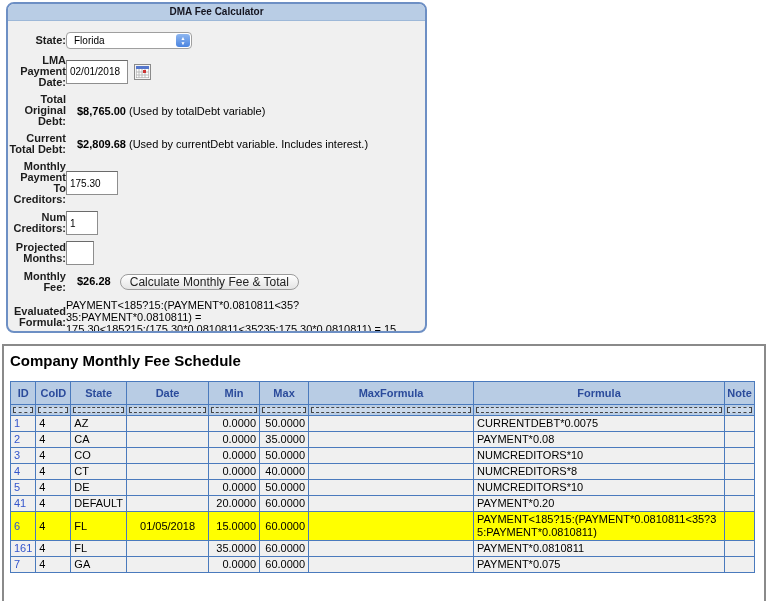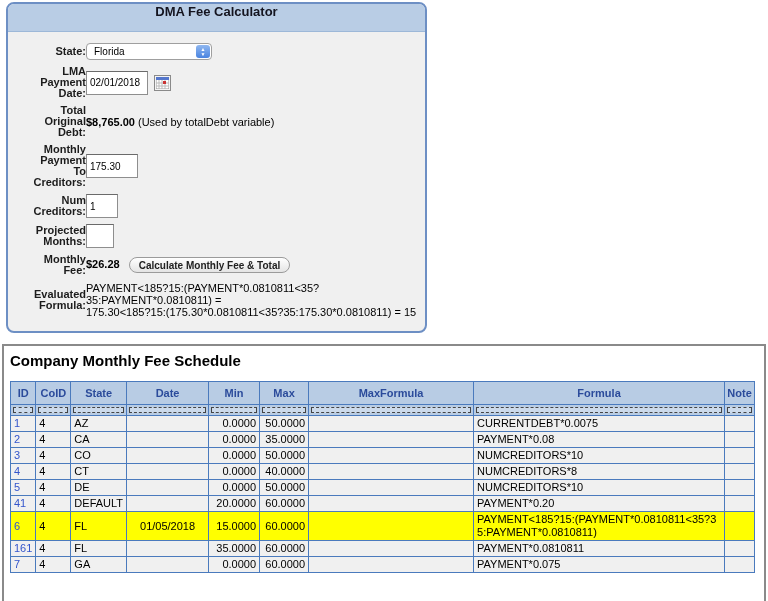--- a/index.html
+++ b/index.html
@@ -15,47 +15,47 @@
   .calc-panel {
     position: absolute;
     left: 6px; top: 2px;
     width: 421px; height: 331px;
     border: 2px solid #6d8fc4;
     border-radius: 8px;
     background: #f0f0f0;
     overflow: hidden;
   }
   .calc-header {
-    height: 28px;
+    height: 17px;
     background: #b9cde5;
     border-bottom: 1px solid #9db8d8;
-    font-size: 13px;
+    font-size: 10px;
     font-weight: bold;
     color: #14141f;
     text-align: center;
     line-height: 16px;
   }
   table.calc-table {
     border-collapse: collapse;
     margin-top: 8px;
     width: 100%;
   }
   table.calc-table td { vertical-align: middle; padding: 3px 0; }
   td.lbl {
-    width: 78px;
+    width: 58px;
     text-align: right;
     font-weight: bold;
     font-size: 11px;
     color: #1c1c1c;
     white-space: pre-line;
     line-height: 11px;
     padding-right: 3px;
   }
   td.val { padding-left: 3px; font-size: 11px; color: #000; line-height: 12px; }
-  .money { font-weight: bold; }
+  .money { font-weight: bold; margin-left: 11px; }
   .note-text { font-weight: normal; }
 
   .mac-select {
     display: inline-flex;
     align-items: center;
     width: 126px; height: 17px;
     background: #ffffff;
     border: 1px solid #9f9f9f;
     border-radius: 4px;
     font-size: 10px;
@@ -100,27 +100,26 @@
     padding: 1px;
     cursor: pointer;
   }
 
   button.aqua {
     height: 16px;
     border: 1px solid #9b9b9b;
     border-radius: 8px;
     background: linear-gradient(#ffffff, #e4e4e4);
     font-family: "Liberation Sans", sans-serif;
-    font-size: 10px;
+    font-size: 12px;
     color: #222;
     padding: 0 9px;
     margin-left: 6px;
     vertical-align: middle;
     cursor: pointer;
-    font-weight: bold;
   }
   .formula-line { line-height: 12px; }
 
   
   .schedule-section {
     position: absolute;
     left: 2px; top: 344px;
     width: 764px; height: 300px;
     border: 2px solid #8a8a8a;
     border-bottom: none;
@@ -233,20 +232,28 @@
         </span>
       </td>
     </tr>
     <tr>
       <td class="lbl">Total
 Original
 Debt:</td>
       <td class="val">
         <span class="money">$8,765.00</span>
         <span class="note-text">(Used by totalDebt variable)</span>
+      </td>
+    </tr>
+    <tr>
+      <td class="lbl">Current
+Total Debt:</td>
+      <td class="val">
+        <span class="money">$2,809.68</span>
+        <span class="note-text">(Used by currentDebt variable. Includes interest.)</span>
       </td>
     </tr>
     <tr>
       <td class="lbl">Monthly
 Payment
 To
 Creditors:</td>
       <td class="val">
         <input class="txt w-pay" value="175.30" style="">
       </td>

